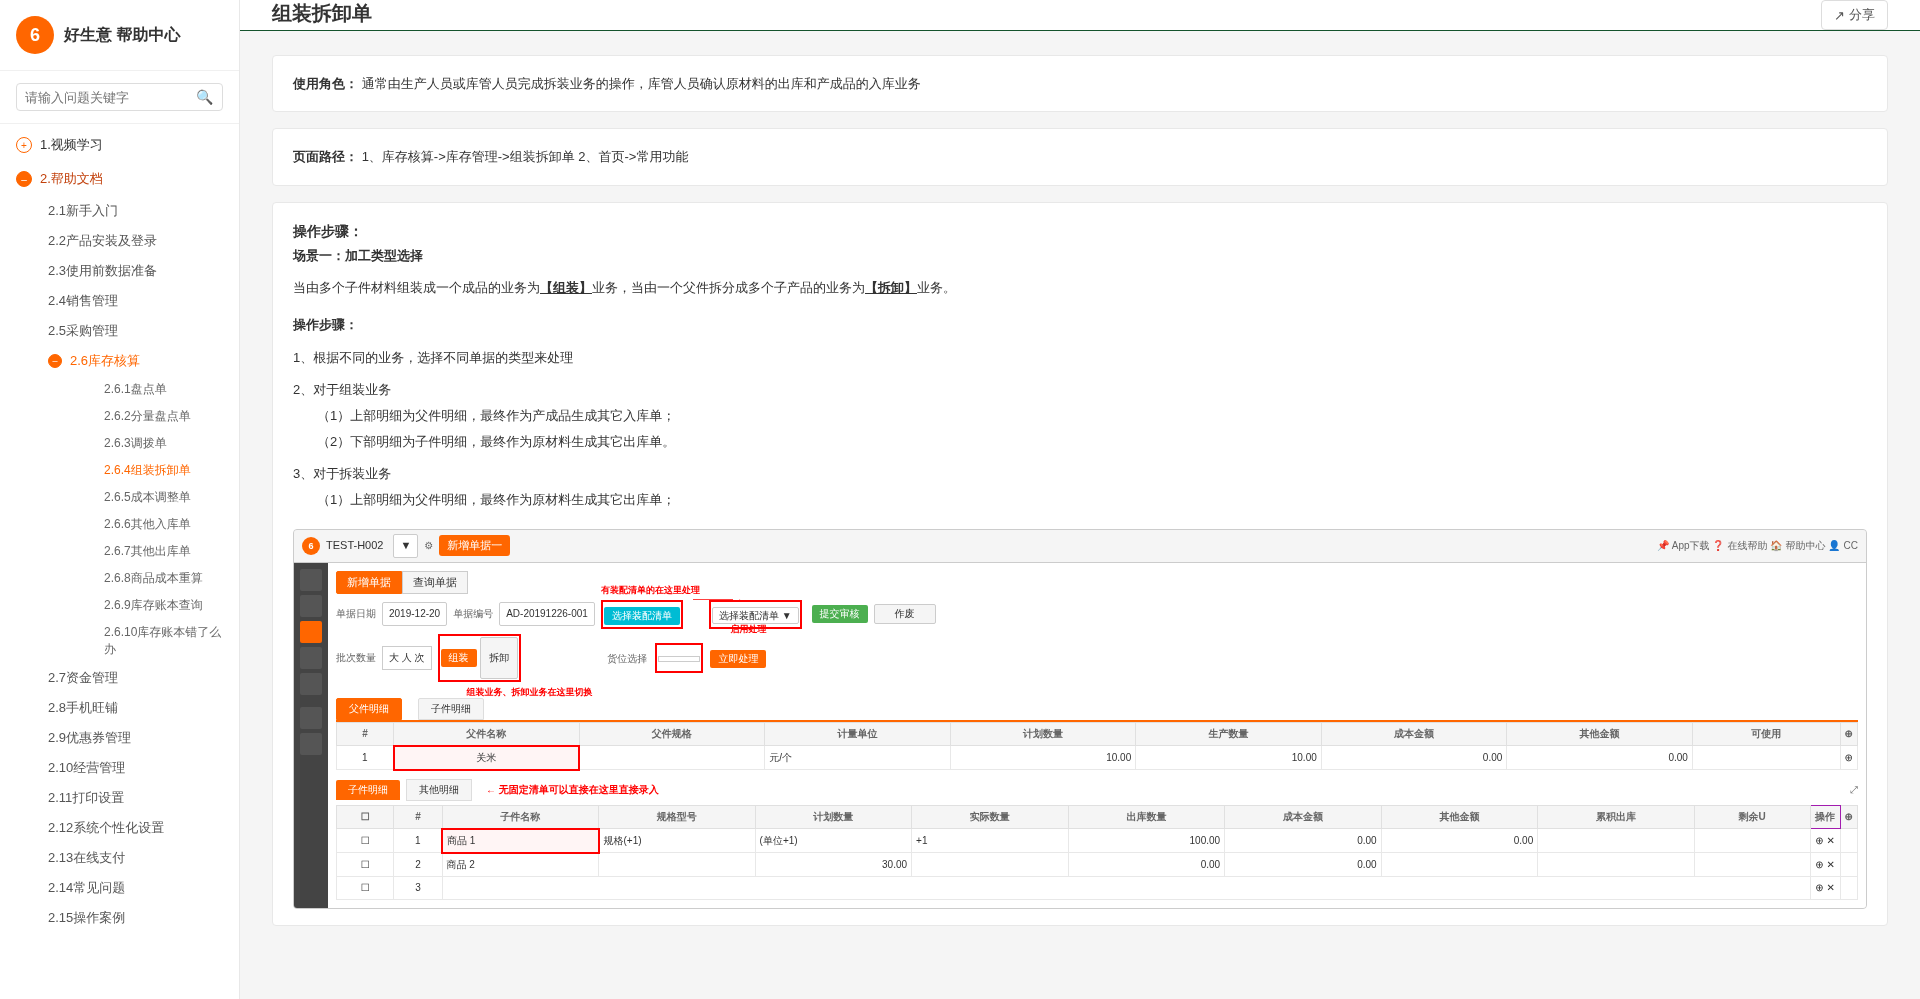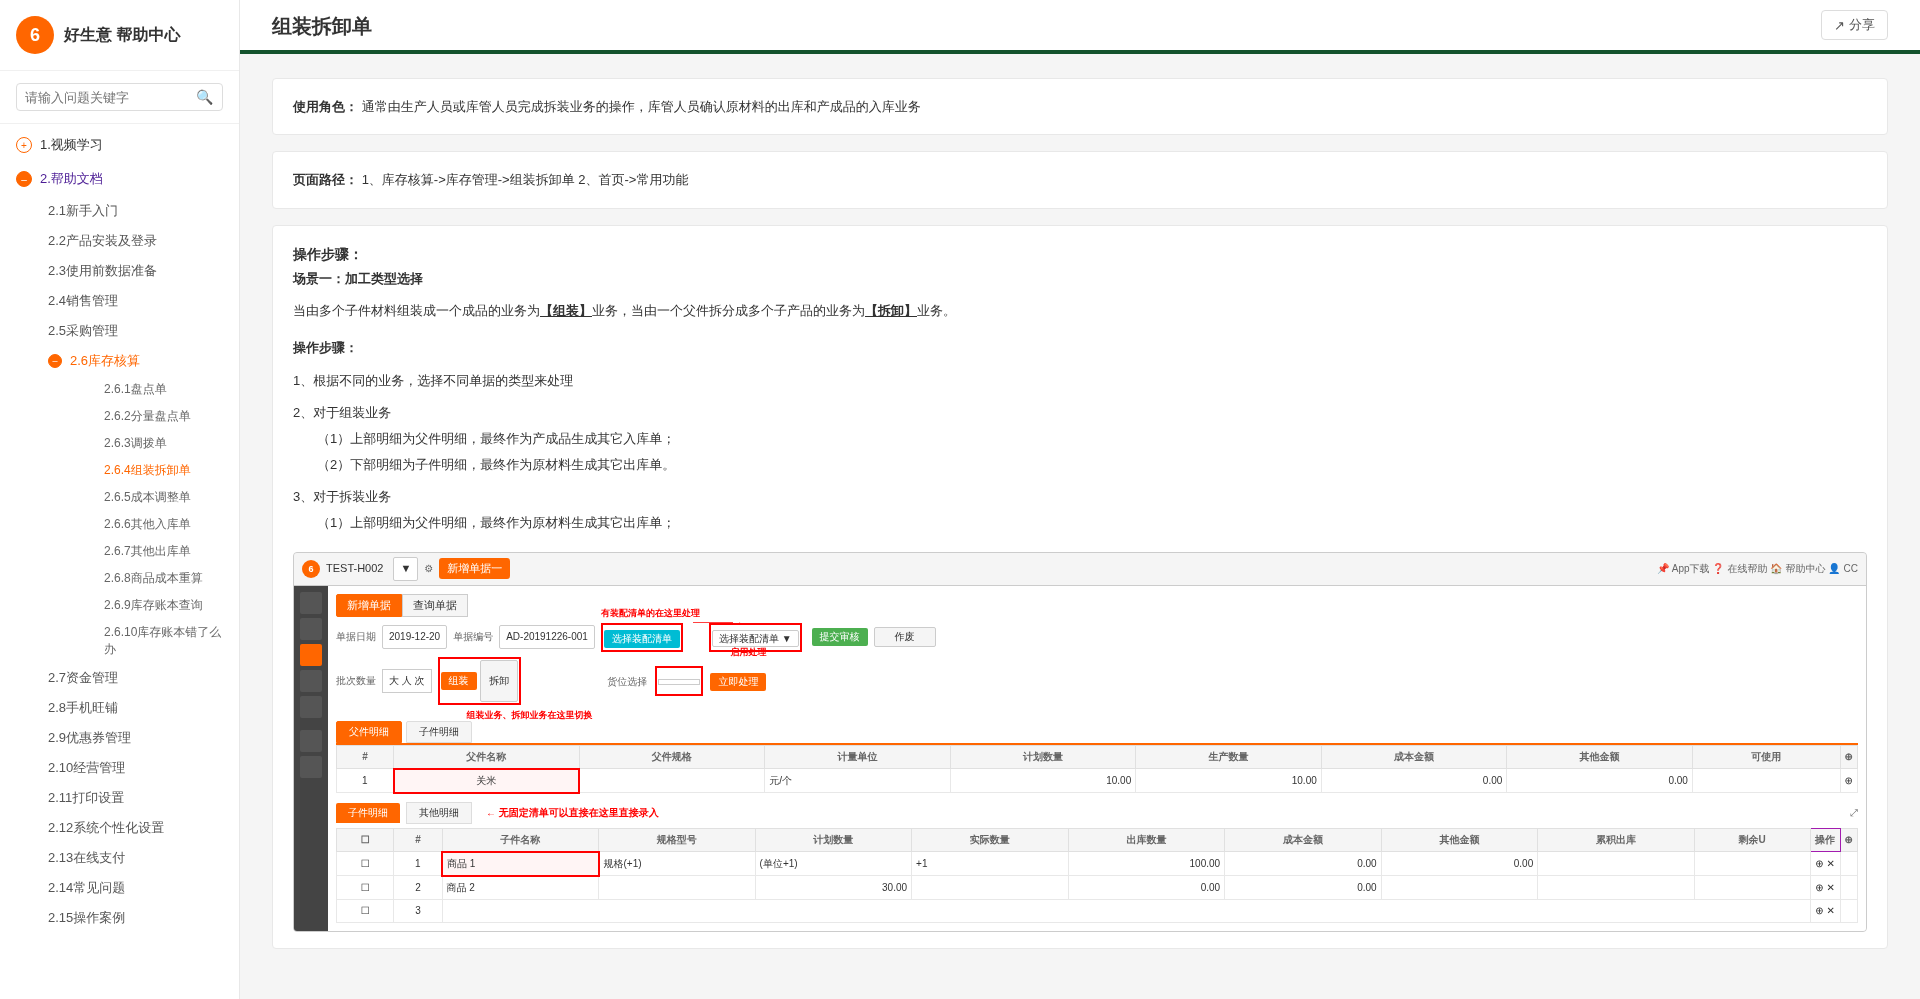--- a/index.html
+++ b/index.html
@@ -100,21 +100,21 @@
       margin-right: 8px;
       flex-shrink: 0;
     }
 
     .nav-item-top.active .prefix {
       background: #f60;
       color: #fff;
     }
 
     .nav-item-top .label { color: #333; }
-    .nav-item-top.active .label { color: #4c1d95; }
+    .nav-item-top.active .label { color: #c2410c; }
 
     .nav-sub {
       padding-left: 40px;
     }
 
     .nav-sub-item {
       padding: 6px 8px;
       font-size: 13px;
       color: #555;
       cursor: pointer;
@@ -138,24 +138,24 @@
     .main {
       flex: 1;
       display: flex;
       flex-direction: column;
       height: 100vh;
       overflow: hidden;
     }
 
     .top-bar {
       background: #fff;
-      border-bottom: 4px solid #14532d;
-      padding: 10px 32px;
-      display: flex;
-      align-items: flex-end;
+      border-bottom: 1px solid #14532d;
+      padding: 0 32px;
+      display: flex;
+      align-items: flex-start;
       justify-content: space-between;
     }
 
     .page-title {
       font-size: 20px;
       font-weight: bold;
       color: #333;
     }
 
     .share-btn {
@@ -407,21 +407,21 @@
                 <div style="margin-left:80px;position:relative;">
                   <span style="font-size:10px;color:#666;">货位选择</span>
                   <div style="border:2px solid #f00;padding:1px;margin-left:4px;display:inline-block;">
                     <span style="border:1px solid #ccc;padding:2px 20px;font-size:10px;background:#fff;display:inline-block;"></span>
                   </div>
                   <span style="position:absolute;top:-22px;right:0;color:#f00;font-size:9px;white-space:nowrap;font-weight:bold;">启用处理</span>
                   <button style="background:#f60;color:#fff;border:none;padding:2px 8px;font-size:10px;border-radius:2px;cursor:pointer;margin-left:4px;">立即处理</button>
                 </div>
               </div>
 
-              <div style="display:flex;gap:4px;margin-top:16px;margin-bottom:0;border-bottom:2px solid #f60;">
+              <div style="display:flex;gap:16px;margin-top:16px;margin-bottom:0;border-bottom:2px solid #f60;">
                 <button style="background:#f60;color:#fff;border:1px solid #f60;padding:3px 12px;font-size:10px;cursor:pointer;border-radius:2px 2px 0 0;">父件明细</button>
                 <button style="background:#f5f5f5;color:#333;border:1px solid #ddd;padding:3px 12px;font-size:10px;cursor:pointer;border-radius:2px 2px 0 0;">子件明细</button>
               </div>
 
               <table style="width:100%;border-collapse:collapse;font-size:10px;margin-bottom:4px;">
                 <thead>
                   <tr>
                     <th style="background:#f5f5f5;border:1px solid #e0e0e0;padding:2px 4px;color:#666;">#</th>
                     <th style="background:#f5f5f5;border:1px solid #e0e0e0;padding:2px 4px;color:#666;">父件名称</th>
                     <th style="background:#f5f5f5;border:1px solid #e0e0e0;padding:2px 4px;color:#666;">父件规格</th>

